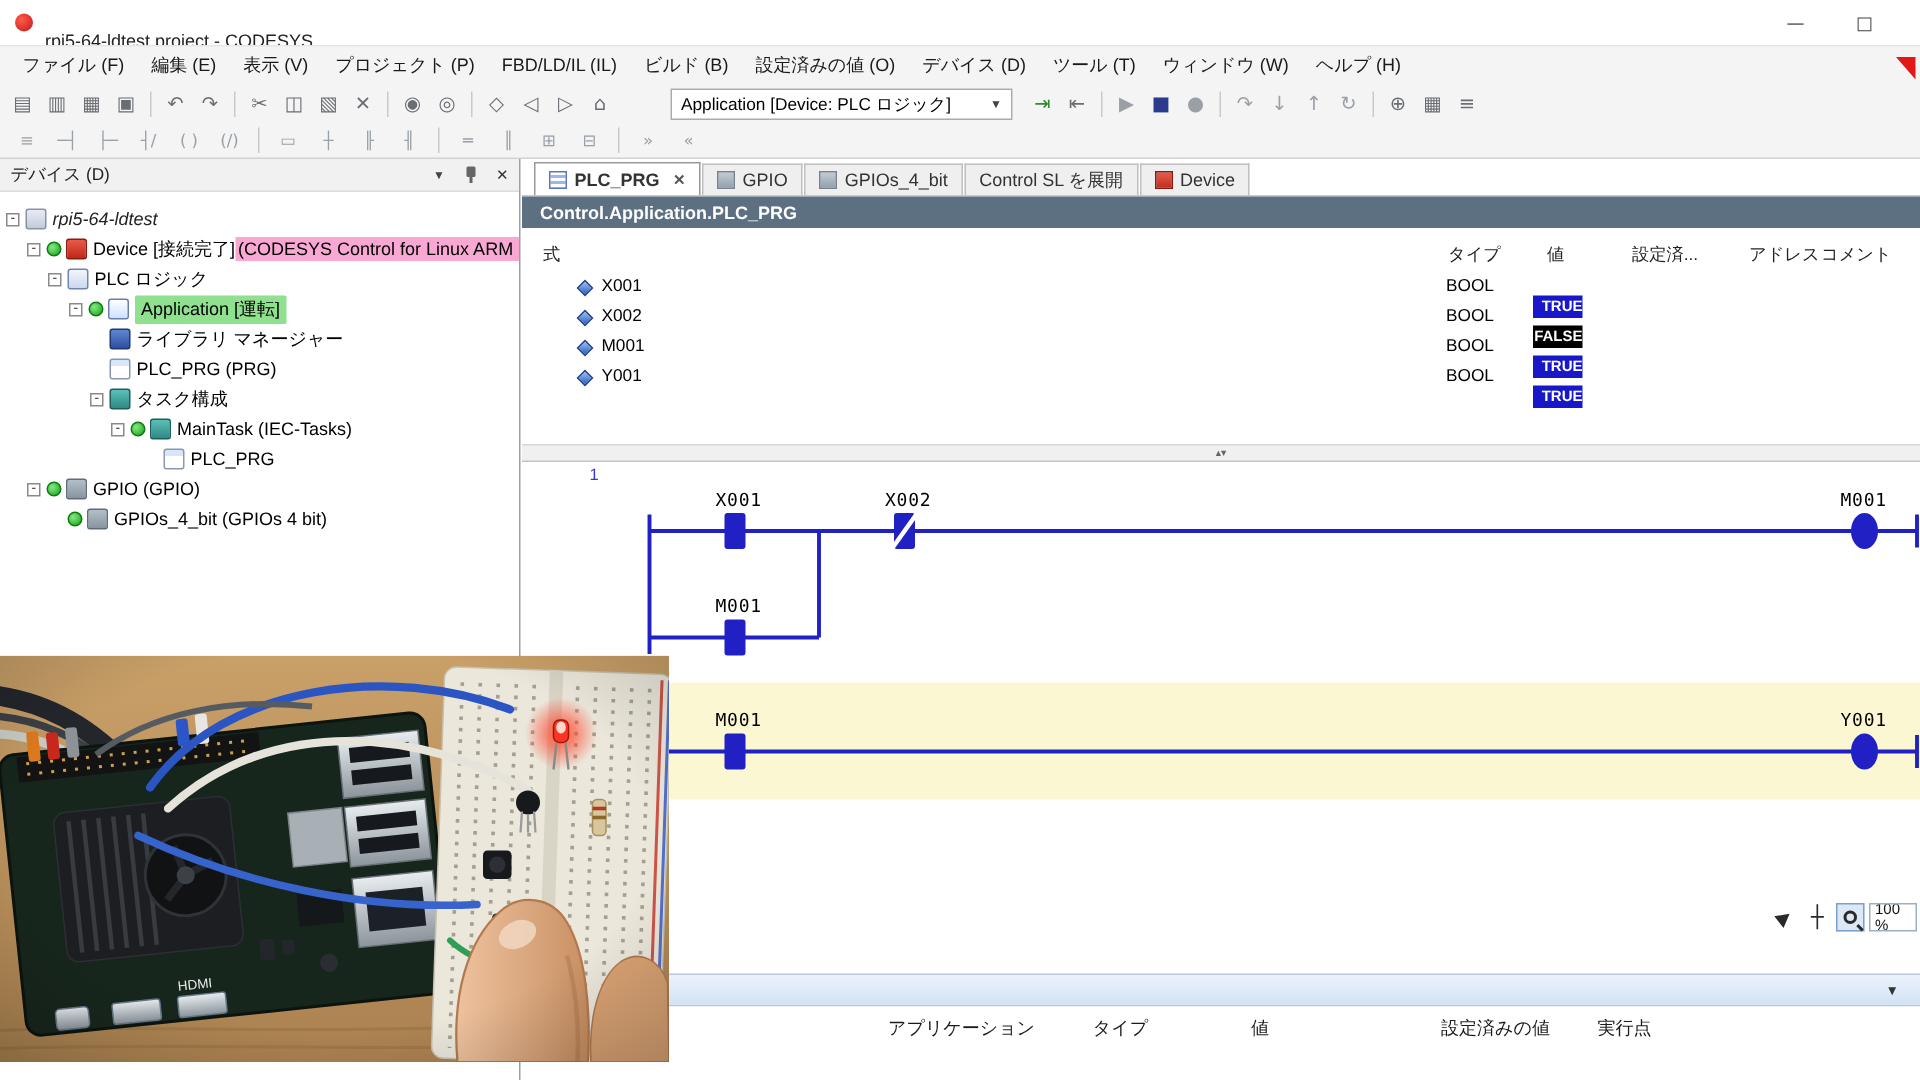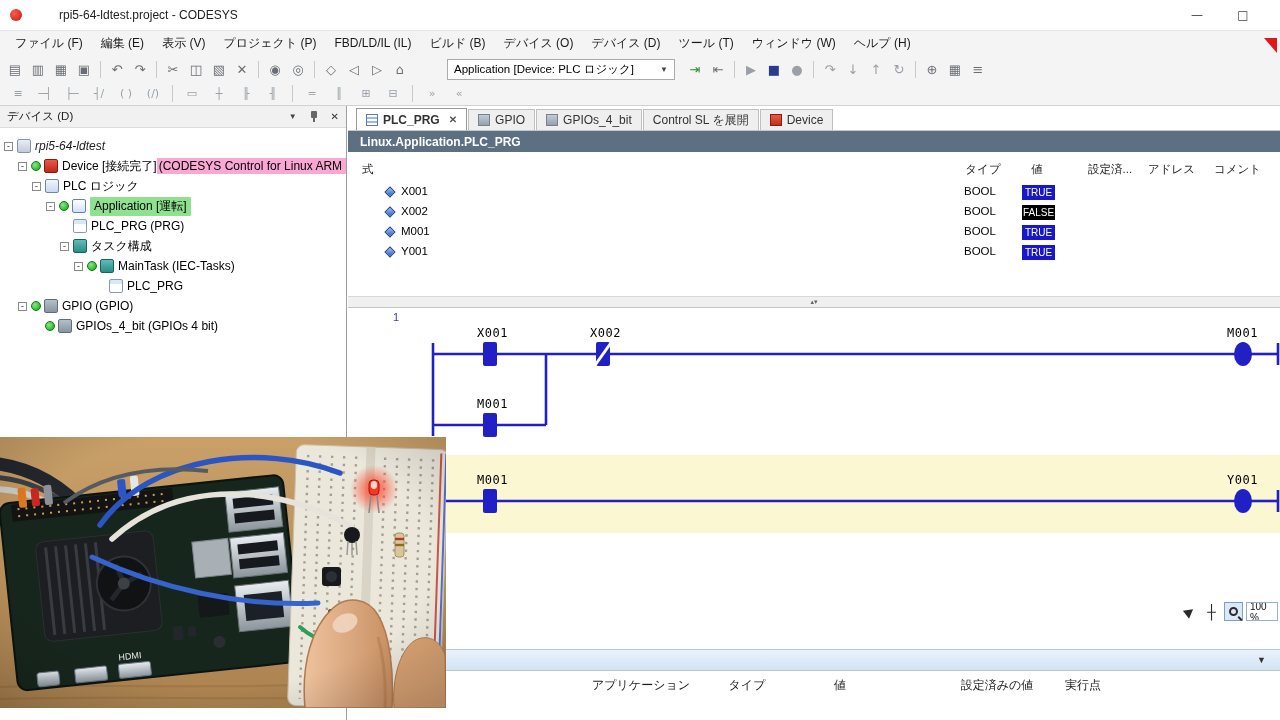--- a/index.html
+++ b/index.html
@@ -4,21 +4,21 @@
 <style>
   * { margin:0; padding:0; box-sizing:border-box; }
   html,body { width:1280px; height:720px; }
   body { position:relative; font-family:"Liberation Sans",sans-serif; font-size:12px; color:#000;
          background:#fff; overflow:hidden; }
 
   
   .titlebar { position:absolute; left:0; top:0; width:1280px; height:30px; background:#fff; }
   .app-logo { position:absolute; left:10px; top:9px; width:12px; height:12px; border-radius:50%;
               background:radial-gradient(circle at 35% 35%, #ff5a4a, #c01818); }
-  .title-text { position:absolute; left:30px; top:0; line-height:30px; color:#222;margin-left:29px; }
+  .title-text { position:absolute; left:30px; top:12px; line-height:30px; color:#222; }
   .win-btns { position:absolute; right:14px; top:0; height:30px; display:flex; }
   .win-btn { width:46px; height:30px; display:flex; align-items:center; justify-content:center;
              color:#444; font-size:12px; font-family:"DejaVu Sans",sans-serif; }
 
   
   .menubar { position:absolute; left:0; top:30px; width:1280px; height:26px; background:#f4f4f4;
              border-top:1px solid #e6e6e6; display:flex; align-items:center; padding-left:6px; }
   .menu-item { padding:0 9px; line-height:25px; color:#1a1a1a; white-space:nowrap; }
 
   
@@ -89,29 +89,29 @@
   .crumb { position:absolute; left:348px; top:131px; width:932px; height:21px; background:#5c7082;
            color:#fff; font-weight:bold; display:flex; align-items:center; padding:0 12px; }
 
   
   .watch { position:absolute; left:348px; top:152px; width:932px; height:144px; background:#fff; font-size:11.5px; }
   .wh { position:absolute; top:10px; color:#222; }
   .wh-expr { left:14px; }
   .wh-type { left:605px; width:60px; text-align:center; }
   .wh-val  { left:666px; width:46px; text-align:center; }
   .wh-prep { left:740px; }
-  .wh-addr { left:800px; }
+  .wh-addr { left:818px; }
   .wh-com  { left:866px; }
   .wrow { position:absolute; left:0; width:100%; height:20px; }
   .w-dia { position:absolute; left:38px; top:5px; width:8px; height:8px; transform:rotate(45deg);
            background:linear-gradient(135deg,#9ec1f0,#2a5fc0); border:1px solid #1d4290; }
   .w-expr { position:absolute; left:53px; top:2px; }
   .w-type { position:absolute; left:616px; top:2px; }
-  .w-val  { position:absolute; left:674px; top:2px; width:33px; height:15px; line-height:15px;
-            text-align:center; color:#fff; font-size:10px; font-weight:normal; }
+  .w-val  { position:absolute; left:674px; top:14px; width:33px; height:15px; line-height:15px;
+            text-align:right; color:#fff; font-size:10px; font-weight:bold; }
   .val-true  { background:#1818c8; }
   .val-false { background:#000000; }
 
   
   .hsplit { position:absolute; left:348px; top:296px; width:932px; height:12px; background:#f0f0f0;
             border-top:1px solid #d8d8d8; border-bottom:1px solid #c4c4c4; text-align:center;
             font-size:7px; color:#666; line-height:10px; font-family:"DejaVu Sans",sans-serif; }
 
   
   .ladder { position:absolute; left:348px; top:308px; width:932px; height:341px; background:#fff; }
@@ -152,21 +152,21 @@
   </div>
 </div>
 
 <div class="menubar">
   <span class="menu-item">ファイル (F)</span>
   <span class="menu-item">編集 (E)</span>
   <span class="menu-item">表示 (V)</span>
   <span class="menu-item">プロジェクト (P)</span>
   <span class="menu-item">FBD/LD/IL (IL)</span>
   <span class="menu-item">ビルド (B)</span>
-  <span class="menu-item">デバイス (O)</span>
+  <span class="menu-item">設定済みの値 (O)</span>
   <span class="menu-item">デバイス (D)</span>
   <span class="menu-item">ツール (T)</span>
   <span class="menu-item">ウィンドウ (W)</span>
   <span class="menu-item">ヘルプ (H)</span>
 </div>
 
 <div class="toolbar1">
   <span class="tb-icon">▤</span>
   <span class="tb-icon">▥</span>
   <span class="tb-icon">▦</span>
@@ -260,20 +260,25 @@
       <span class="t-label">PLC ロジック</span>
     </div>
     <div class="trow" style="padding-left:46px">
       <span class="t-exp">-</span>
       <span class="ico-run"></span>
       <span class="ico ico-app"></span>
       <span class="t-label t-sel">Application [運転]</span>
     </div>
     <div class="trow" style="padding-left:60px">
       <span class="t-spc"></span>
+      <span class="ico ico-lib"></span>
+      <span class="t-label">ライブラリ マネージャー</span>
+    </div>
+    <div class="trow" style="padding-left:60px">
+      <span class="t-spc"></span>
       <span class="ico ico-prg"></span>
       <span class="t-label">PLC_PRG (PRG)</span>
     </div>
     <div class="trow" style="padding-left:60px">
       <span class="t-exp">-</span>
       <span class="ico ico-task"></span>
       <span class="t-label">タスク構成</span>
     </div>
     <div class="trow" style="padding-left:74px">
       <span class="t-exp">-</span>
@@ -318,21 +323,21 @@
   <div class="tab">
     <span>Control SL を展開</span>
   </div>
   <div class="tab">
     <span class="tico tico-device"></span>
     <span>Device</span>
   </div>
 </div>
 
 <div class="crumb">
-  <span>Linux.Application.PLC_PRG</span>
+  <span>Control.Application.PLC_PRG</span>
 </div>
 
 <div class="watch">
   <span class="wh wh-expr">式</span>
   <span class="wh wh-type">タイプ</span>
   <span class="wh wh-val">値</span>
   <span class="wh wh-prep">設定済...</span>
   <span class="wh wh-addr">アドレス</span>
   <span class="wh wh-com">コメント</span>
 

